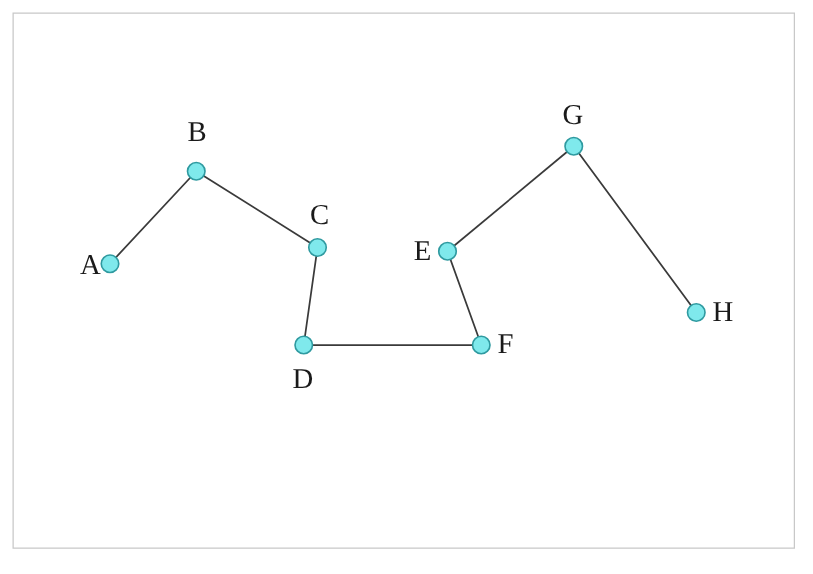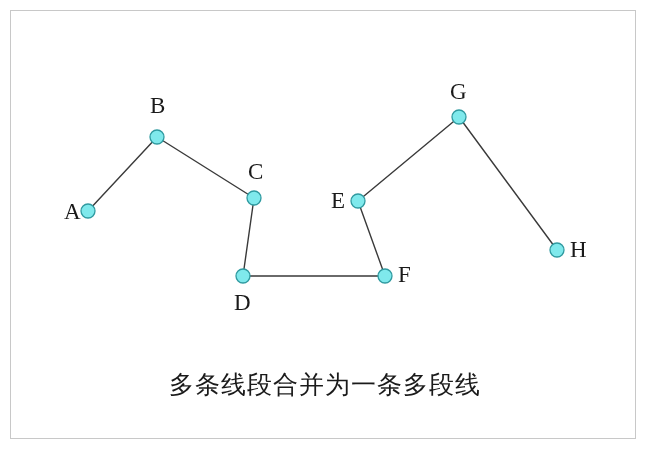--- a/index.html
+++ b/index.html
@@ -92,15 +92,14 @@
       <span class="node-label" style="left: 64px; top: 200px; color: rgb(26, 26, 26);">A</span>
       <span class="node-label" style="left: 150px; top: 94px; color: rgb(26, 26, 26);">B</span>
       <span class="node-label" style="left: 248px; top: 160px; color: rgb(26, 26, 26);">C</span>
       <span class="node-label" style="left: 234px; top: 291px; color: rgb(26, 26, 26);">D</span>
       <span class="node-label" style="left: 331px; top: 189px; color: rgb(26, 26, 26);">E</span>
       <span class="node-label" style="left: 398px; top: 263px; color: rgb(26, 26, 26);">F</span>
       <span class="node-label" style="left: 450px; top: 80px; color: rgb(26, 26, 26);">G</span>
       <span class="node-label" style="left: 570px; top: 238px; color: rgb(26, 26, 26);">H</span>
     </div>
 
-  <div id="caption">多条线段合并为一条多段线</div>
 
 </div>
 
 </body></html>

